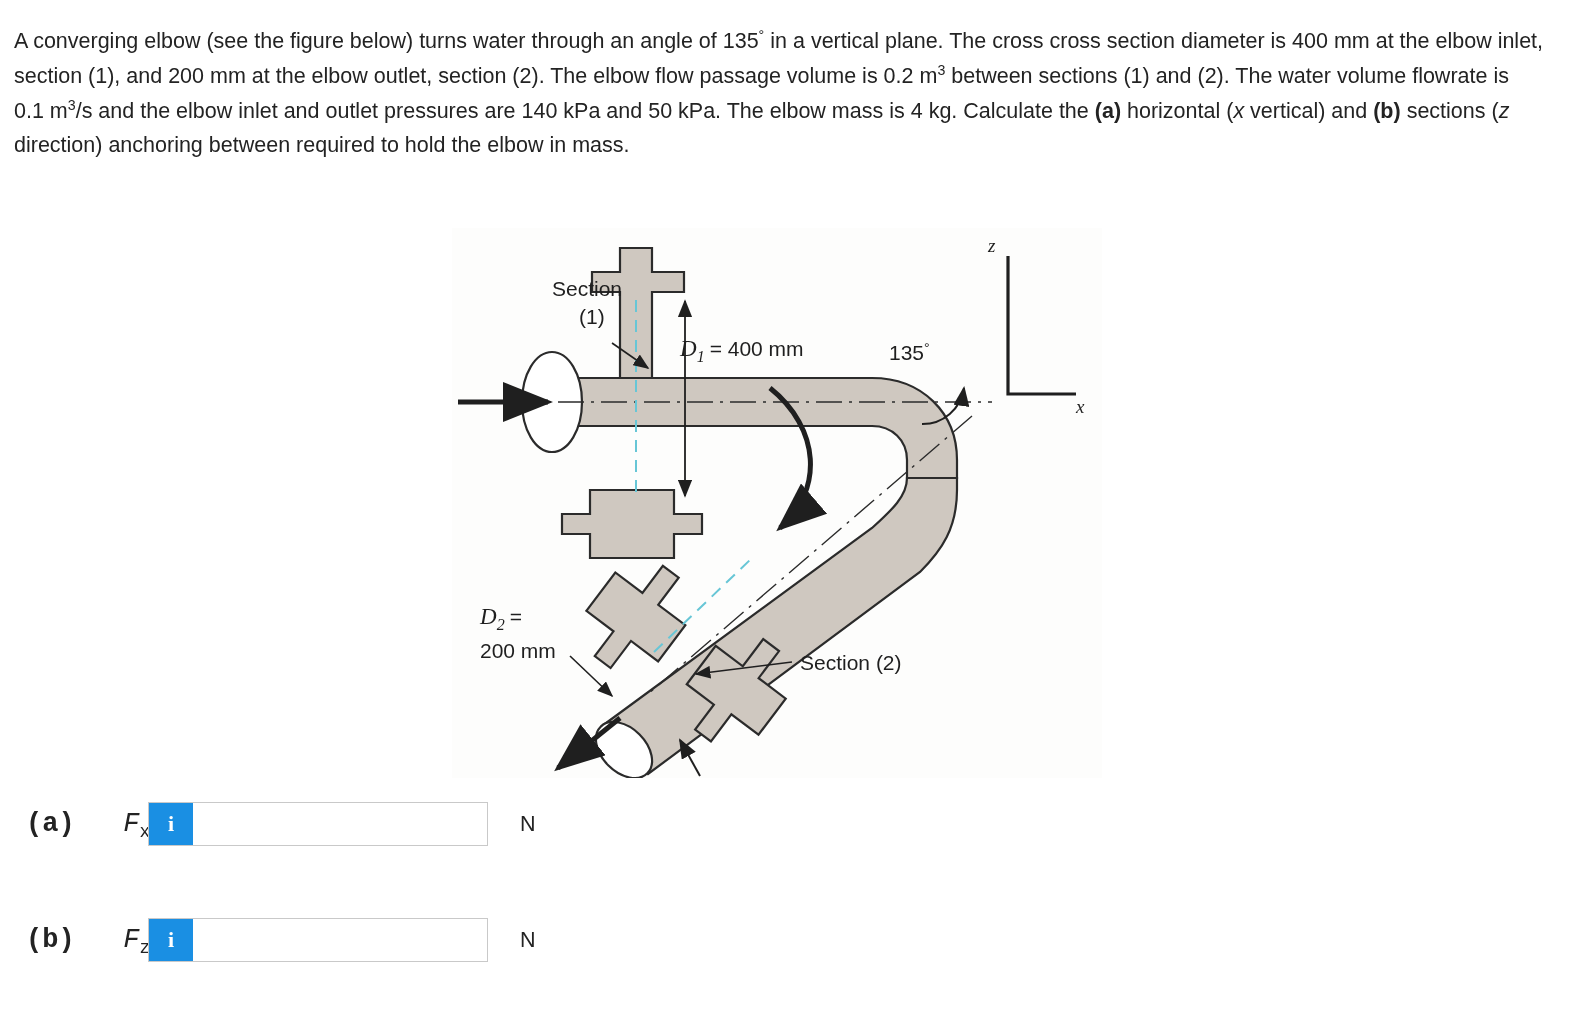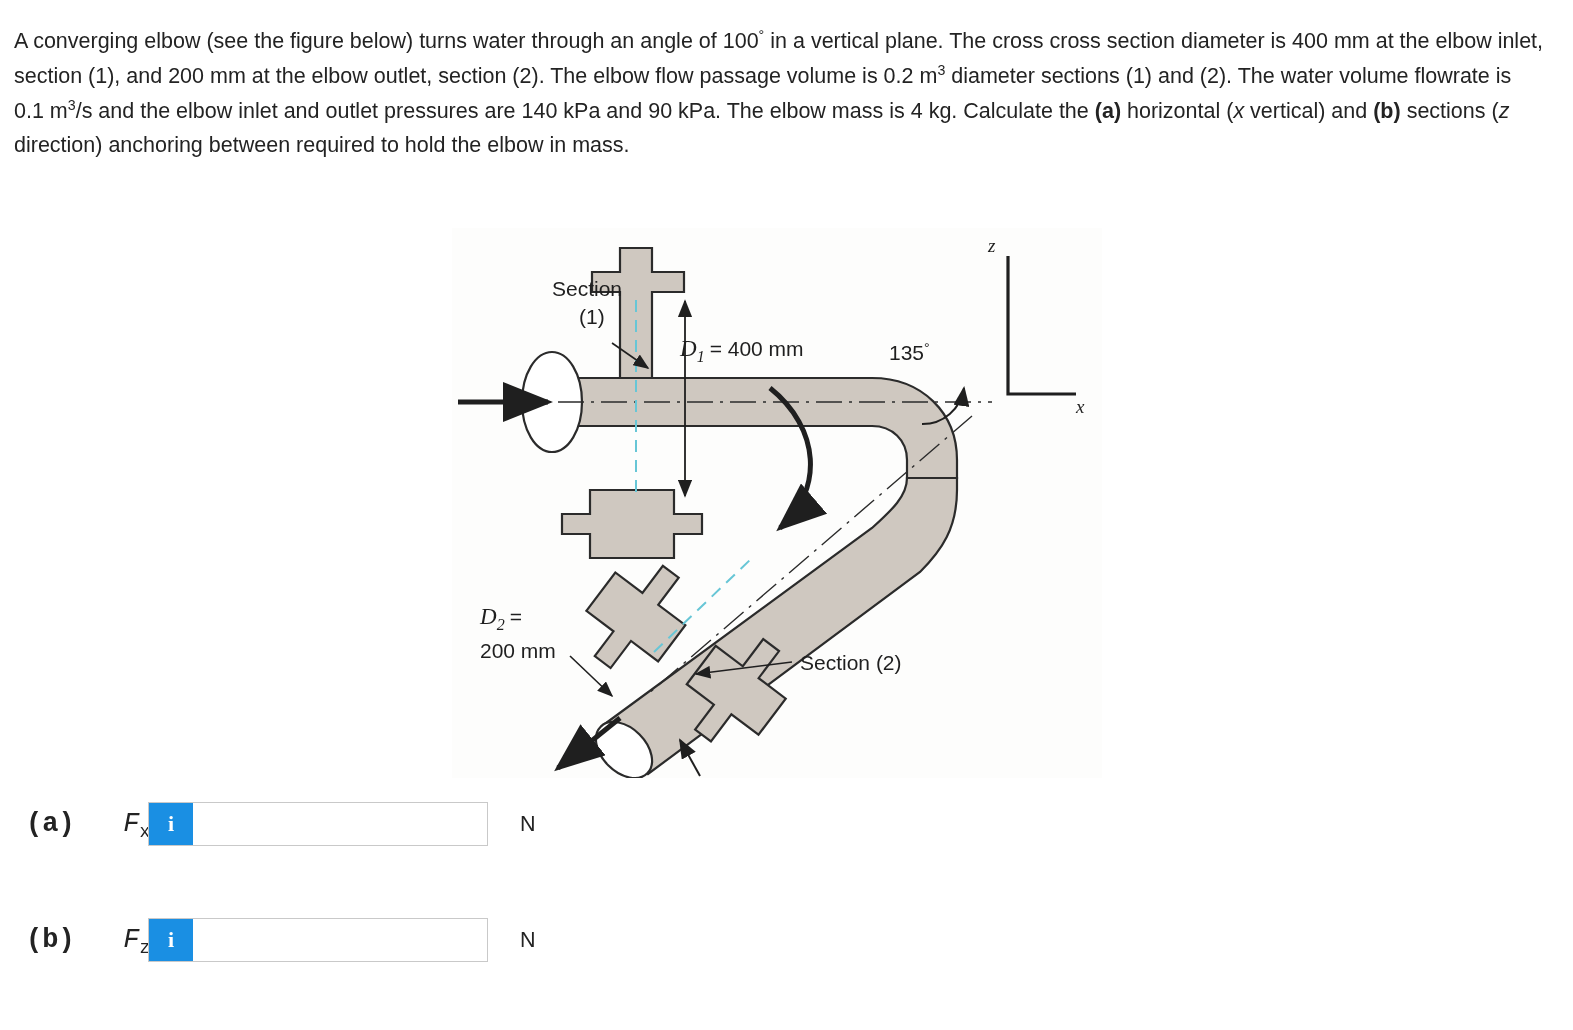--- a/index.html
+++ b/index.html
@@ -100,23 +100,23 @@
   }
 
   
   .ftxt { font-family: "Liberation Sans", sans-serif; fill: #1f1f1f; }
   .fserif { font-family: "Liberation Serif", serif; fill: #1f1f1f; }
 </style>
 </head>
 <body>
 
 <div class="problem-text">
-  <span>A converging elbow (see the figure below) turns water through an angle of 100</span><sup>°</sup><span> in a vertical plane. The cross cross section diameter is</span>
-  <span>400 mm at the elbow inlet, section (1), and 200 mm at the elbow outlet, section (2). The elbow flow passage volume is 0.2 m</span><sup>3</sup><span> diameter</span>
-  <span>sections (1) and (2). The water volume flowrate is 0.1 m</span><sup>3</sup><span>/s and the elbow inlet and outlet pressures are 140 kPa and 90 kPa. The elbow</span>
+  <span>A converging elbow (see the figure below) turns water through an angle of 135</span><sup>°</sup><span> in a vertical plane. The cross cross section diameter is</span>
+  <span>400 mm at the elbow inlet, section (1), and 200 mm at the elbow outlet, section (2). The elbow flow passage volume is 0.2 m</span><sup>3</sup><span> between</span>
+  <span>sections (1) and (2). The water volume flowrate is 0.1 m</span><sup>3</sup><span>/s and the elbow inlet and outlet pressures are 140 kPa and 50 kPa. The elbow</span>
   <span>mass is 4 kg. Calculate the </span><b>(a)</b><span> horizontal (</span><i>x</i><span> vertical) and </span><b>(b)</b><span> sections (</span><i>z</i><span> direction) anchoring between required to hold the elbow in</span>
   <span>mass.</span>
 </div>
 
 <div class="figure">
 <svg width="650" height="550" viewBox="0 0 650 550" xmlns="http://www.w3.org/2000/svg">
   <defs>
     <marker id="arrowBlk" markerWidth="10" markerHeight="8" refX="9" refY="4" orient="auto">
       <path d="M0,0 L10,4 L0,8 z" fill="#1f1f1f"></path>
     </marker>

